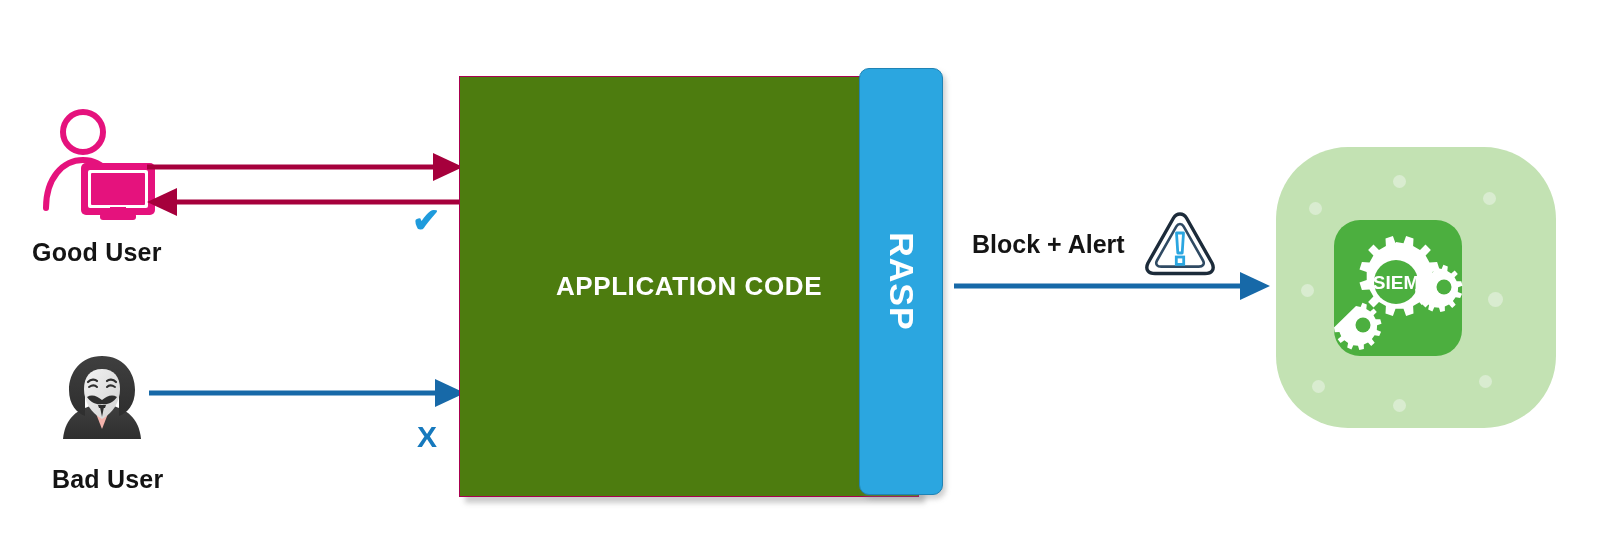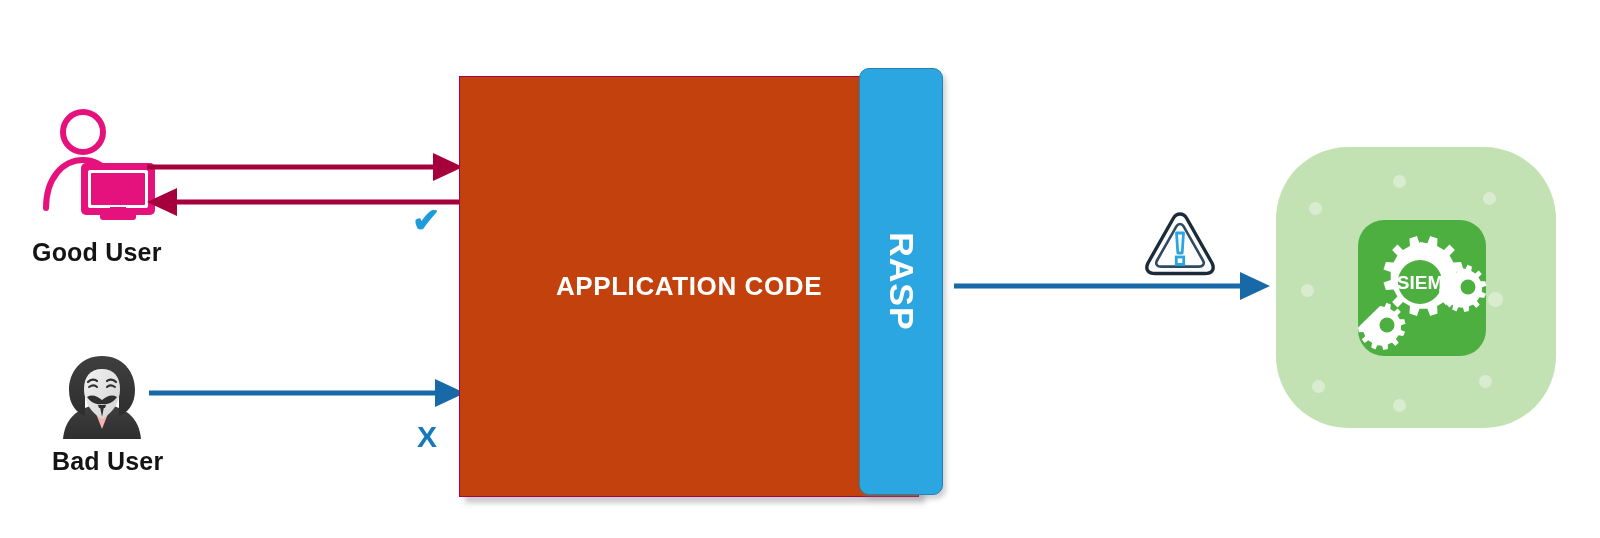--- a/index.html
+++ b/index.html
@@ -25,29 +25,29 @@
   
   .actor-label {
     font-family: "Liberation Sans", sans-serif;
     font-weight: bold;
     font-size: 25px;
     color: #141414;
     letter-spacing: 0.2px;
     white-space: nowrap;
   }
   #good-user-label { left: 32px; top: 238px; }
-  #bad-user-label  { left: 52px; top: 447px; }
+  #bad-user-label  { left: 52px; top: 465px; }
 
   
   #app-code-box {
     left: 459px;
     top: 76px;
     width: 460px;
     height: 421px;
-    background: #c2410c;
+    background: #4d7c0f;
     border: 1px solid #a8004f;
     box-shadow: 6px 6px 5px rgba(120,120,120,0.38);
     display: flex;
     align-items: center;
     justify-content: center;
     box-sizing: border-box;
   }
   #app-code-label {
     color: #ffffff;
     font-family: "Liberation Sans", sans-serif;
@@ -126,21 +126,20 @@
     background: #d9ecd0;
     border-radius: 50%;
   }
   #siem-tile {
     left: 1334px;
     top: 220px;
     width: 128px;
     height: 136px;
     background: #4caf3f;
     border-radius: 26px;
-    margin-left: 24px;
   }
 
   svg { display: block; overflow: visible; }
 </style>
 </head>
 <body>
 
 <div class="stage">
 
   <div class="abs" style="left:38px; top:108px;">
@@ -219,20 +218,21 @@
   <div class="abs" id="deny-x">X</div>
 
   <div class="abs" id="app-code-box">
     <div id="app-code-label">APPLICATION CODE</div>
   </div>
 
   <div class="abs" id="rasp-panel">
     <div id="rasp-label">RASP</div>
   </div>
 
+  <div class="abs" id="block-alert-label">Block + Alert</div>
 
   <svg class="abs" style="left:1143px; top:209px;" width="74" height="68" viewBox="0 0 74 68">
     <path d="M37 5 C40 5 42 6.5 43.5 9 L69 54 C70.5 57 70.5 60 69 62 C67.5 64 65 64.5 62 64.5
              L12 64.5 C9 64.5 6.5 64 5 62 C3.5 60 3.5 57 5 54 L30.5 9 C32 6.5 34 5 37 5 Z" fill="none" stroke="#1c2b3a" stroke-width="3.4" stroke-linejoin="round"></path>
     <path d="M37 15 C38.6 15 39.8 15.9 40.6 17.3 L60 51.5 C61 53.3 61 55 60 56.2
              C59.1 57.3 57.6 57.6 55.8 57.6 L18.2 57.6 C16.4 57.6 14.9 57.3 14 56.2
              C13 55 13 53.3 14 51.5 L33.4 17.3 C34.2 15.9 35.4 15 37 15 Z" fill="none" stroke="#2f4a63" stroke-width="2.6" stroke-linejoin="round"></path>
     <path d="M33.5 24 L40.5 24 L39.2 44 L34.8 44 Z" fill="none" stroke="#2ba6e0" stroke-width="2.8" stroke-linejoin="round"></path>
     <rect x="33.3" y="48" width="7.4" height="7.4" fill="none" stroke="#2ba6e0" stroke-width="2.8"></rect>
   </svg>

